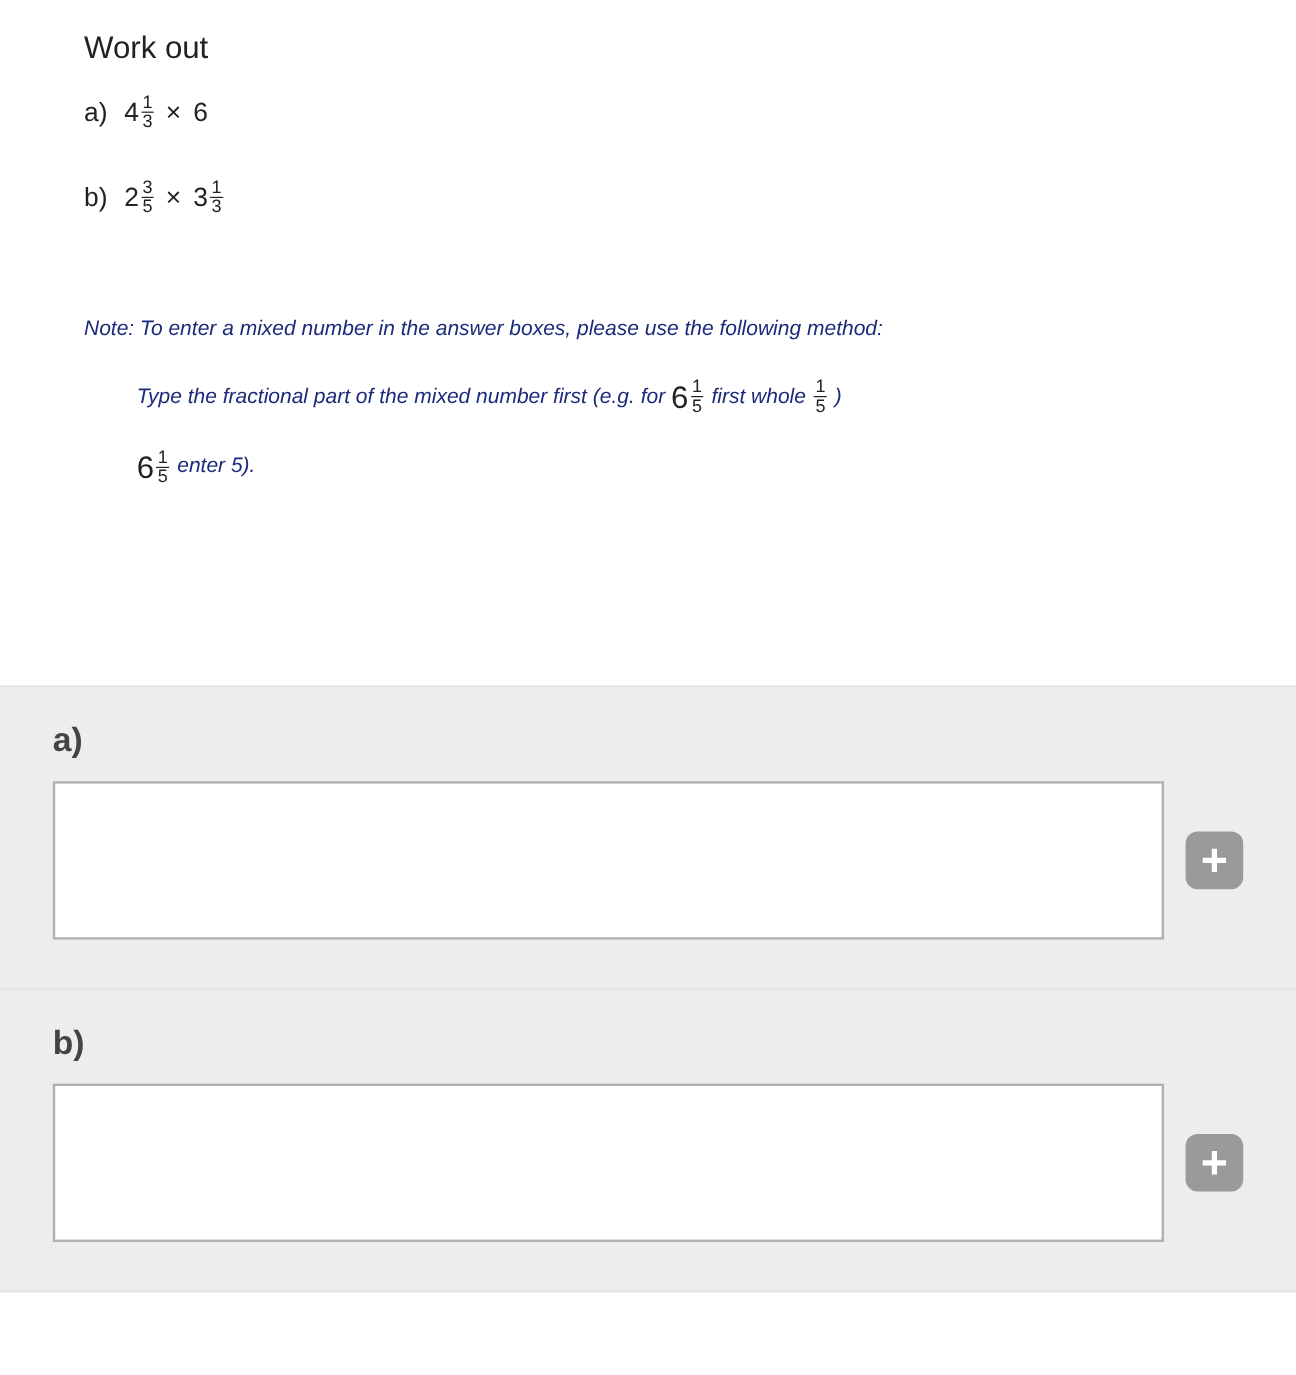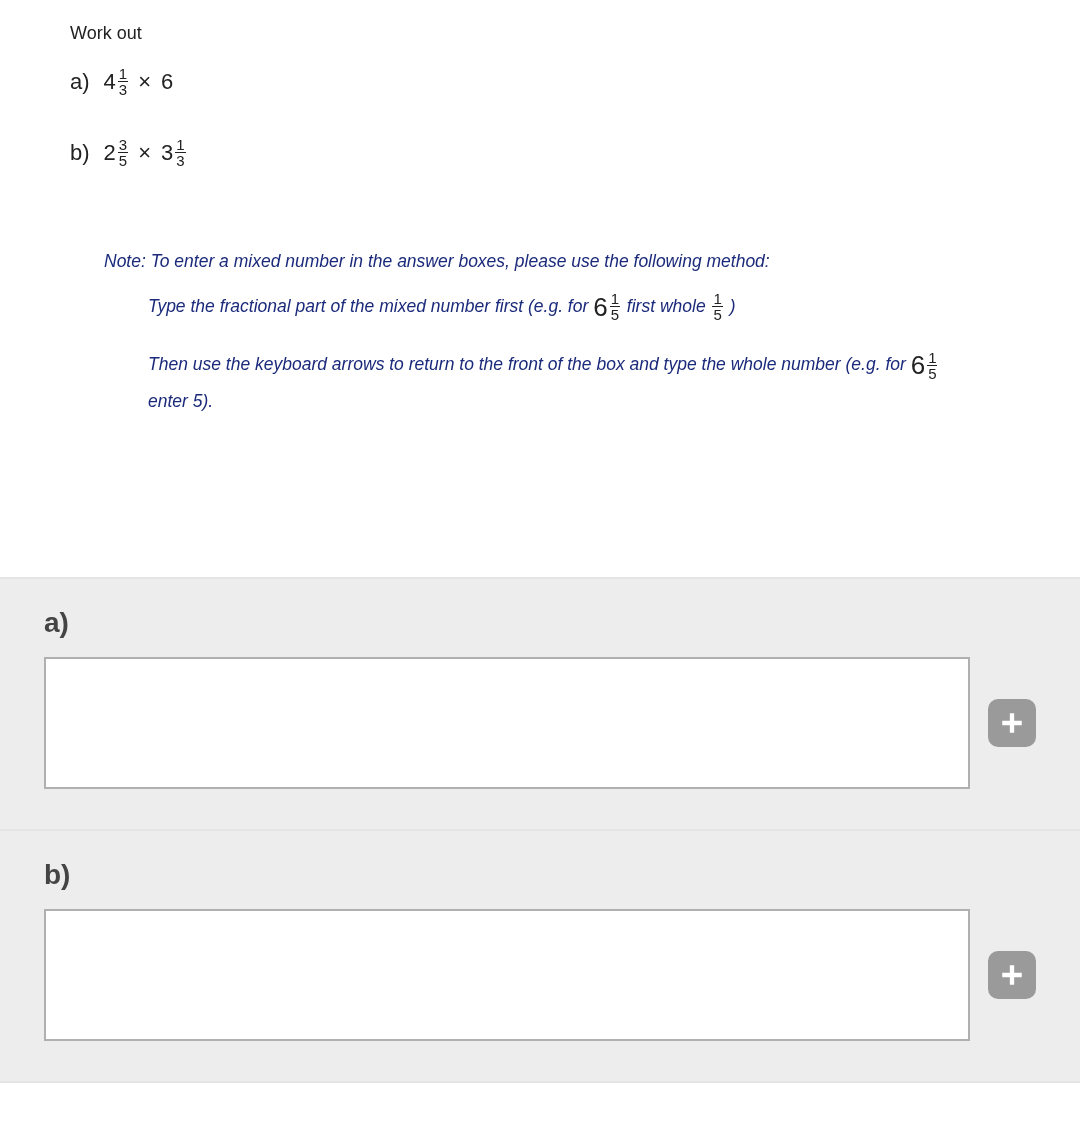--- a/index.html
+++ b/index.html
@@ -1,29 +1,29 @@
 <!DOCTYPE html>
 <html><head>
 <meta charset="utf-8">
 <style>
   html,body{margin:0;padding:0;font-family:Arial,Helvetica,sans-serif;color:#222;background:#fff}
   .page{width:1080px;background:#fff;padding:0 0 30px 0;box-sizing:border-box}
   .question-block{padding:20px 70px 40px 70px;font-size:22px;line-height:1.5}
-  .q-title{font-size:18px;margin-bottom:18px}
+  .q-title{font-size:26px;margin-bottom:18px}
   .q-line{display:flex;align-items:center;font-size:22px;margin:14px 0 38px 0}
   .q-label{margin-right:14px}
   .expr{display:inline-flex;align-items:center;gap:6px}
   .mixed{display:inline-flex;align-items:center}
   .whole{font-size:22px}
   .frac{display:inline-flex;flex-direction:column;align-items:center;font-size:15px;line-height:1;margin-left:2px}
   .frac .num{border-bottom:1.5px solid #222;padding:0 1px}
   .frac .den{padding:0 1px}
   .times{margin:0 4px}
-  .note-block{padding:0 104px;color:#1b2a7a;font-style:italic;font-size:17.5px;line-height:1.7}
-  .note-indent{padding-left:44px;margin-top:8px}
+  .note-block{padding:0 70px;color:#1b2a7a;font-style:italic;font-size:17.5px;line-height:1.7}
+  .note-indent{padding-left:44px;margin-top:20px}
   .note-indent2{padding-left:44px;margin-top:14px}
   .inline-mixed{display:inline-flex;align-items:center;vertical-align:middle;font-style:normal}
   .inline-mixed .whole{font-size:26px;color:#222}
   .inline-frac{display:inline-flex;flex-direction:column;align-items:center;font-size:15px;line-height:1;font-style:normal;color:#222;margin:0 2px;vertical-align:middle}
   .inline-frac .num{border-bottom:1.5px solid #222;padding:0 1px}
   .inline-frac .den{padding:0 1px}
   .answer-area{margin-top:160px;border-top:2px solid #e5e5e5}
   .answer-section{background:#ededed;padding:28px 44px 40px 44px;border-bottom:2px solid #e5e5e5}
   .answer-label{font-size:28px;font-weight:bold;color:#444;margin-bottom:18px}
   .answer-row{display:flex;align-items:center;gap:18px}
@@ -88,21 +88,20 @@
         </span>
       </span>
       <span> first whole </span>
       <span class="inline-frac">
         <span class="num">1</span>
         <span class="den">5</span>
       </span>
       <span> )</span>
     </div>
     <div class="note-indent2">
-      <span>Then use the keyboard arrows to return to the front of the box and type the whole number (e.g. for </span>
       <span class="inline-mixed">
         <span class="whole">6</span>
         <span class="inline-frac">
           <span class="num">1</span>
           <span class="den">5</span>
         </span>
       </span>
       <span>  enter 5).</span>
     </div>
   </div>

